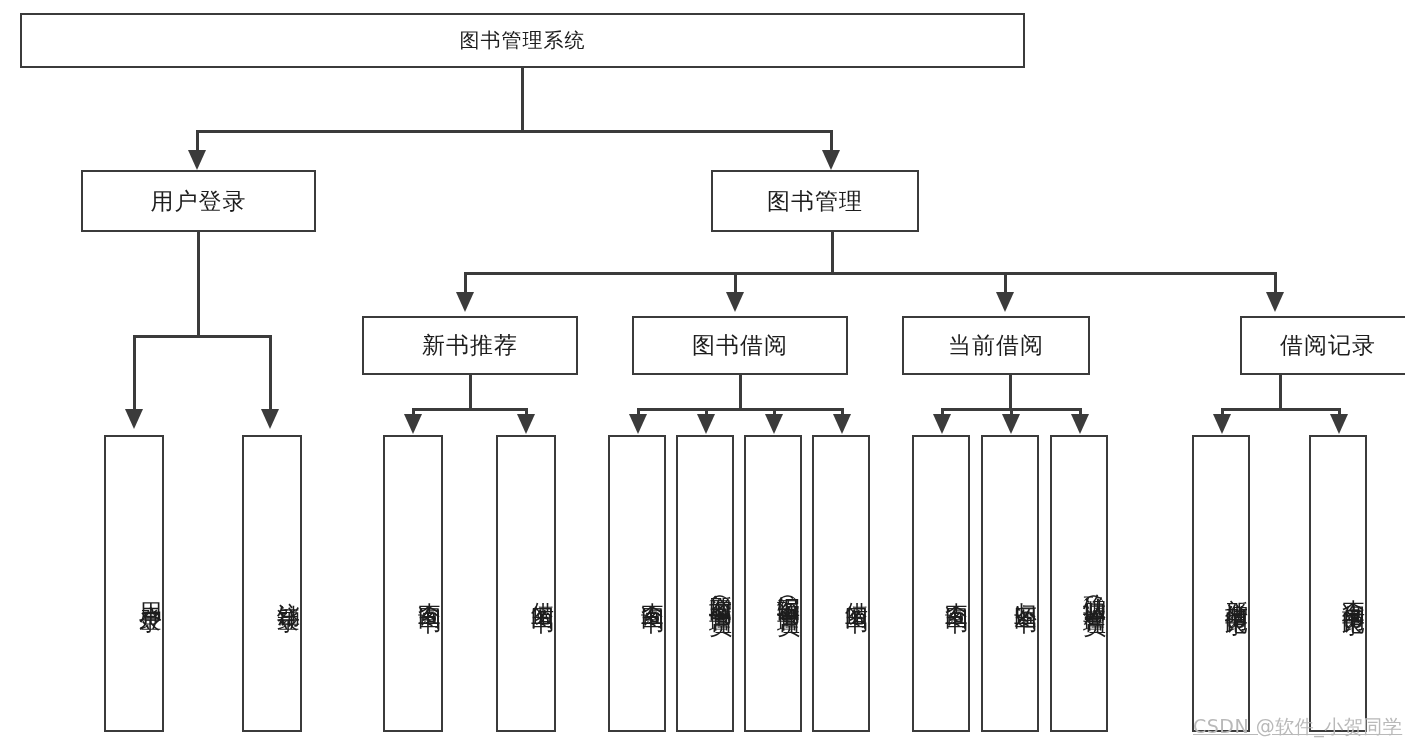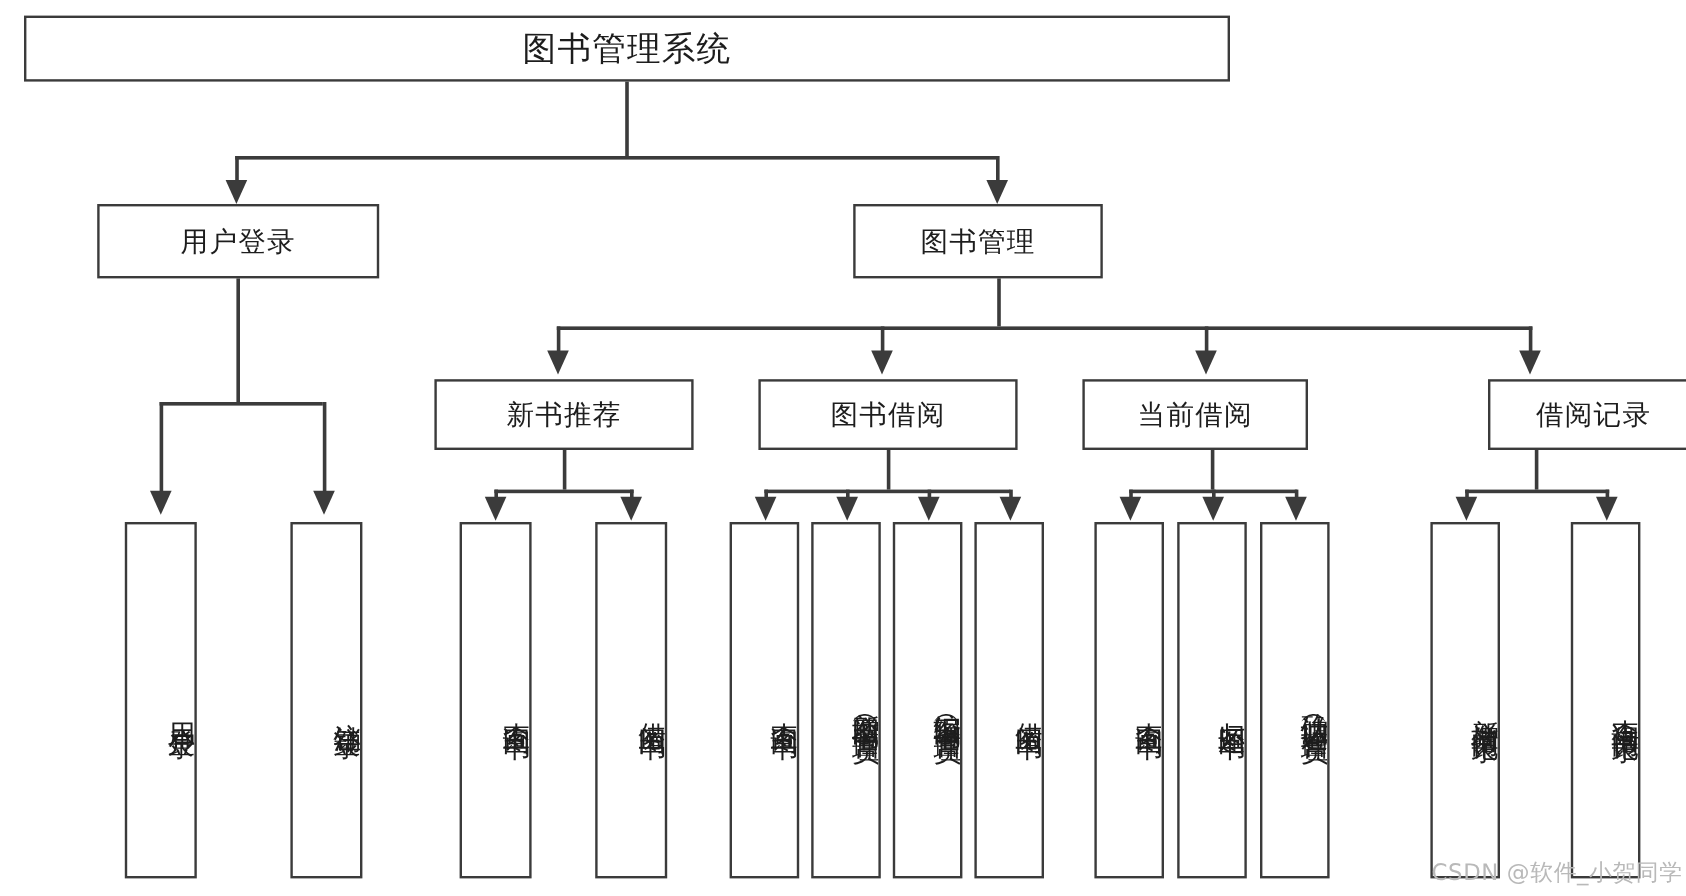--- a/index.html
+++ b/index.html
@@ -28,21 +28,21 @@
     font-size:23px;
     writing-mode:vertical-rl;
     text-orientation:upright;
     letter-spacing:3px;
     line-height:1;
     align-items:flex-start;
     justify-content:center;
     padding-top:12px;
     overflow:hidden;
   }
-  .node.root{font-size:28px;}
+  .node.root{font-size:20px;}
 
   
   .ln{position:absolute;background:#3b3b3b;}
   .ln.v{width:3px;}
   .ln.hz{height:3px;}
 
   .arrow{
     position:absolute;
     width:0;height:0;
     border-left:9px solid transparent;
@@ -186,17 +186,17 @@
     <span>确认归还（管理员）</span>
   </div>
 
   <div class="node v" style="left:1192px;top:435px;width:58px;height:297px;">
     <span>新增借阅记录</span>
   </div>
   <div class="node v" style="left:1309px;top:435px;width:58px;height:297px;">
     <span>查询借阅记录</span>
   </div>
 
-  <div id="watermark" style="left:1193px;top:714px;">
+  <div id="watermark" style="left:1193px;top:714px;text-decoration:underline;">
     <span>CSDN @软件_小贺同学</span>
   </div>
 
 </div>
 
 </body></html>

